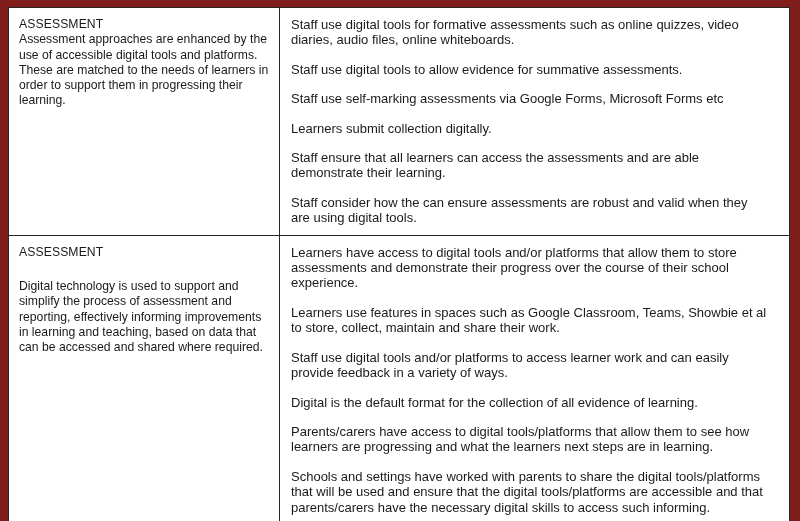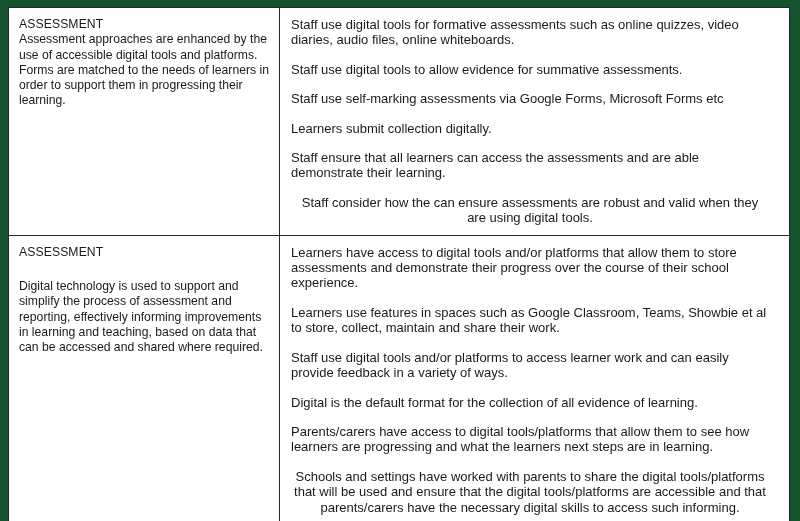--- a/index.html
+++ b/index.html
@@ -13,21 +13,21 @@
     height: 521px;
     font-family: "Liberation Sans", sans-serif;
     color: #1a1a1a;
     overflow: hidden;
   }
 
   .page {
     position: relative;
     width: 800px;
     height: 521px;
-    background: #14532d;
+    background: #7f1d1d;
     box-sizing: border-box;
   }
 
   .framework-table {
     position: absolute;
     left: 8px;
     top: 7px;
     width: 781px;
     border-collapse: collapse;
     table-layout: fixed;
@@ -92,40 +92,39 @@
   }
 
   .practice-item {
     font-size: 13px;
     line-height: 15.4px;
     margin: 0 8px 14px 0;
     color: #1a1a1a;
   }
   .practice-item:last-child {
     margin-bottom: 0;
-    text-align: center;
   }
 </style>
 </head>
 <body>
 
 <div class="page">
 
   <table class="framework-table">
     <colgroup>
       <col class="col-statement">
       <col class="col-practice">
     </colgroup>
     <tbody>
 
       <tr class="row-one">
         <td class="col-statement">
           <div class="cell-inner">
             <p class="heading">ASSESSMENT</p>
-            <p class="statement-body">Assessment approaches are enhanced by the use of accessible digital tools and platforms. Forms are matched to the needs of learners in order to support them in progressing their learning.</p>
+            <p class="statement-body">Assessment approaches are enhanced by the use of accessible digital tools and platforms. These are matched to the needs of learners in order to support them in progressing their learning.</p>
           </div>
         </td>
         <td class="col-practice">
           <div class="cell-inner-wide">
             <ul class="practice-list">
               <li class="practice-item">Staff use digital tools for formative assessments such as online quizzes, video diaries, audio files, online whiteboards.</li>
               <li class="practice-item">Staff use digital tools to allow evidence for summative assessments.</li>
               <li class="practice-item">Staff use self-marking assessments via Google Forms, Microsoft Forms etc</li>
               <li class="practice-item">Learners submit collection digitally.</li>
               <li class="practice-item">Staff ensure that all learners can access the assessments and are able demonstrate their learning.</li>

